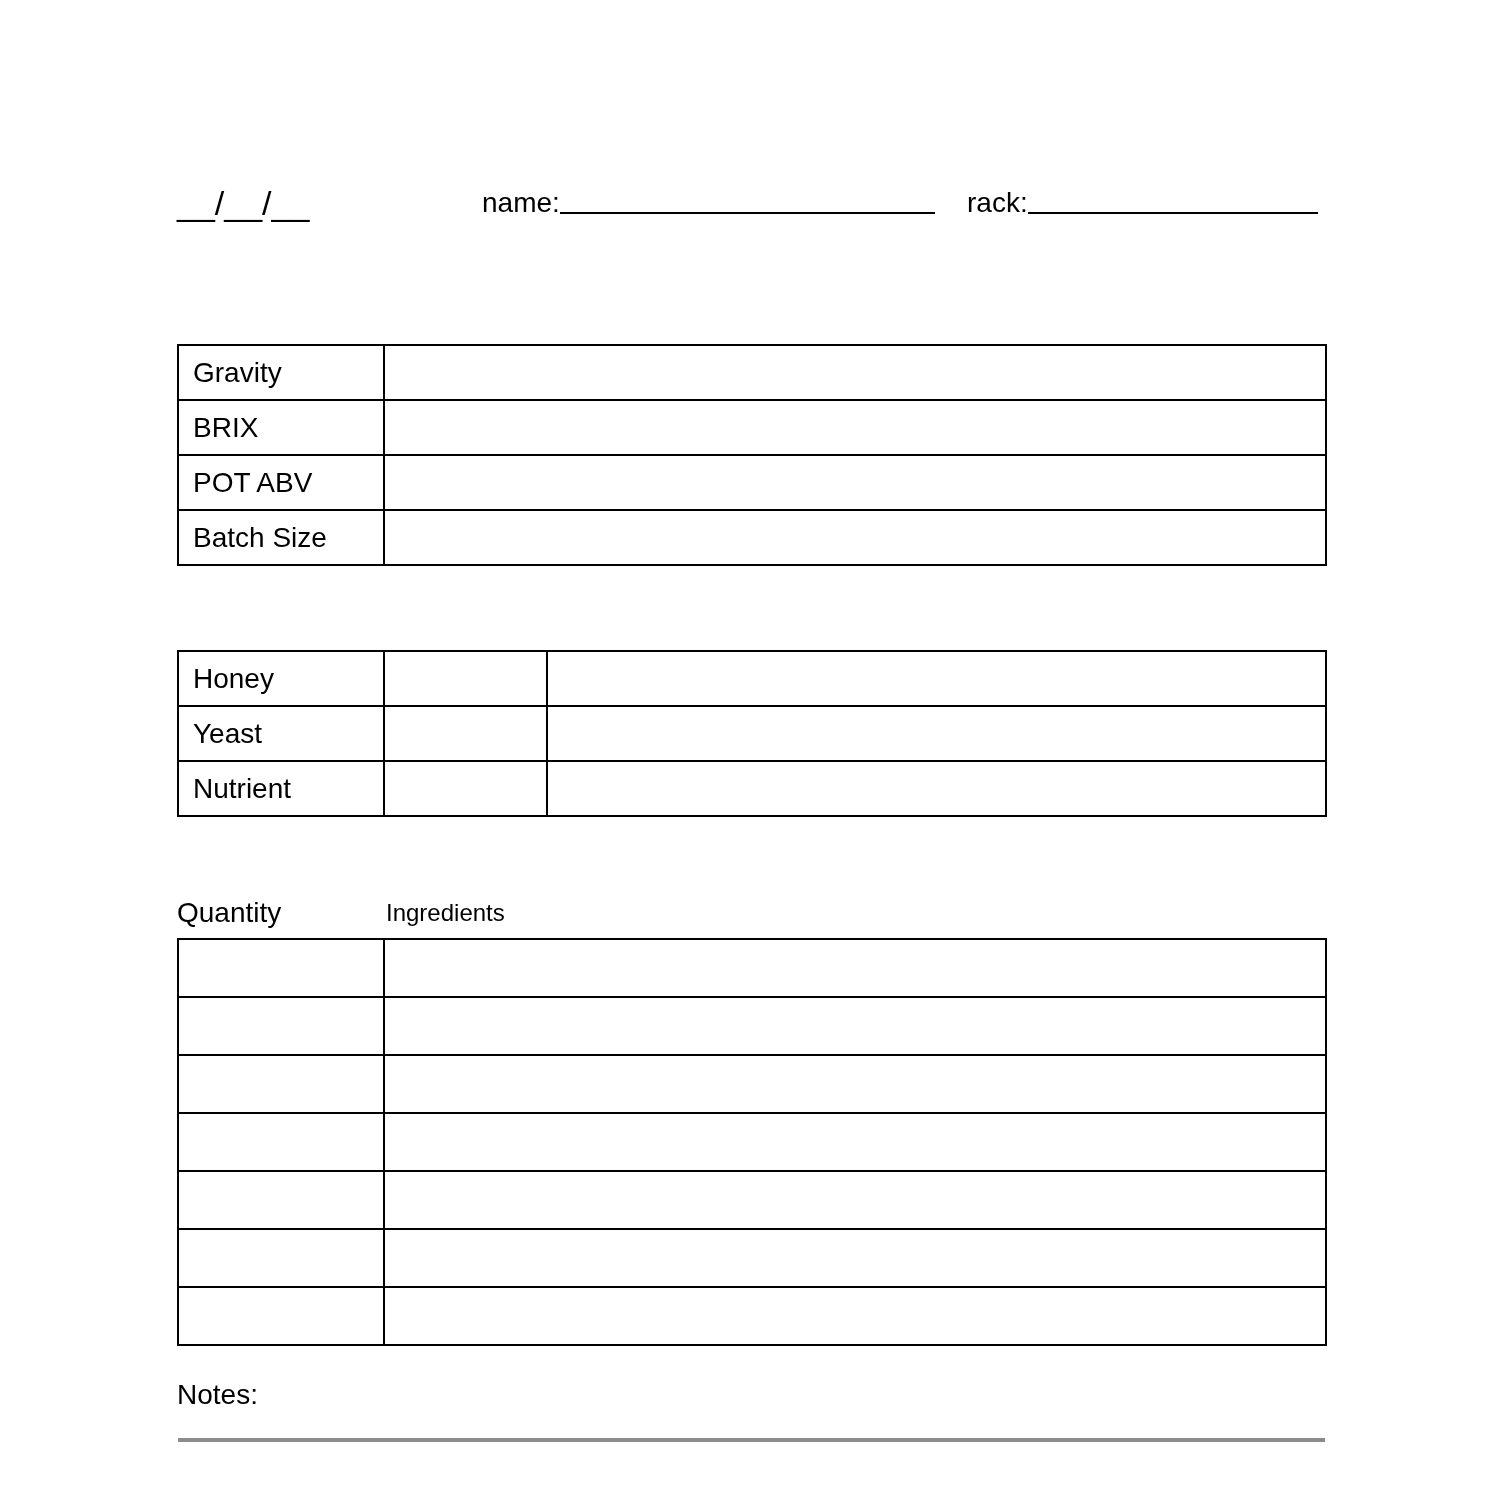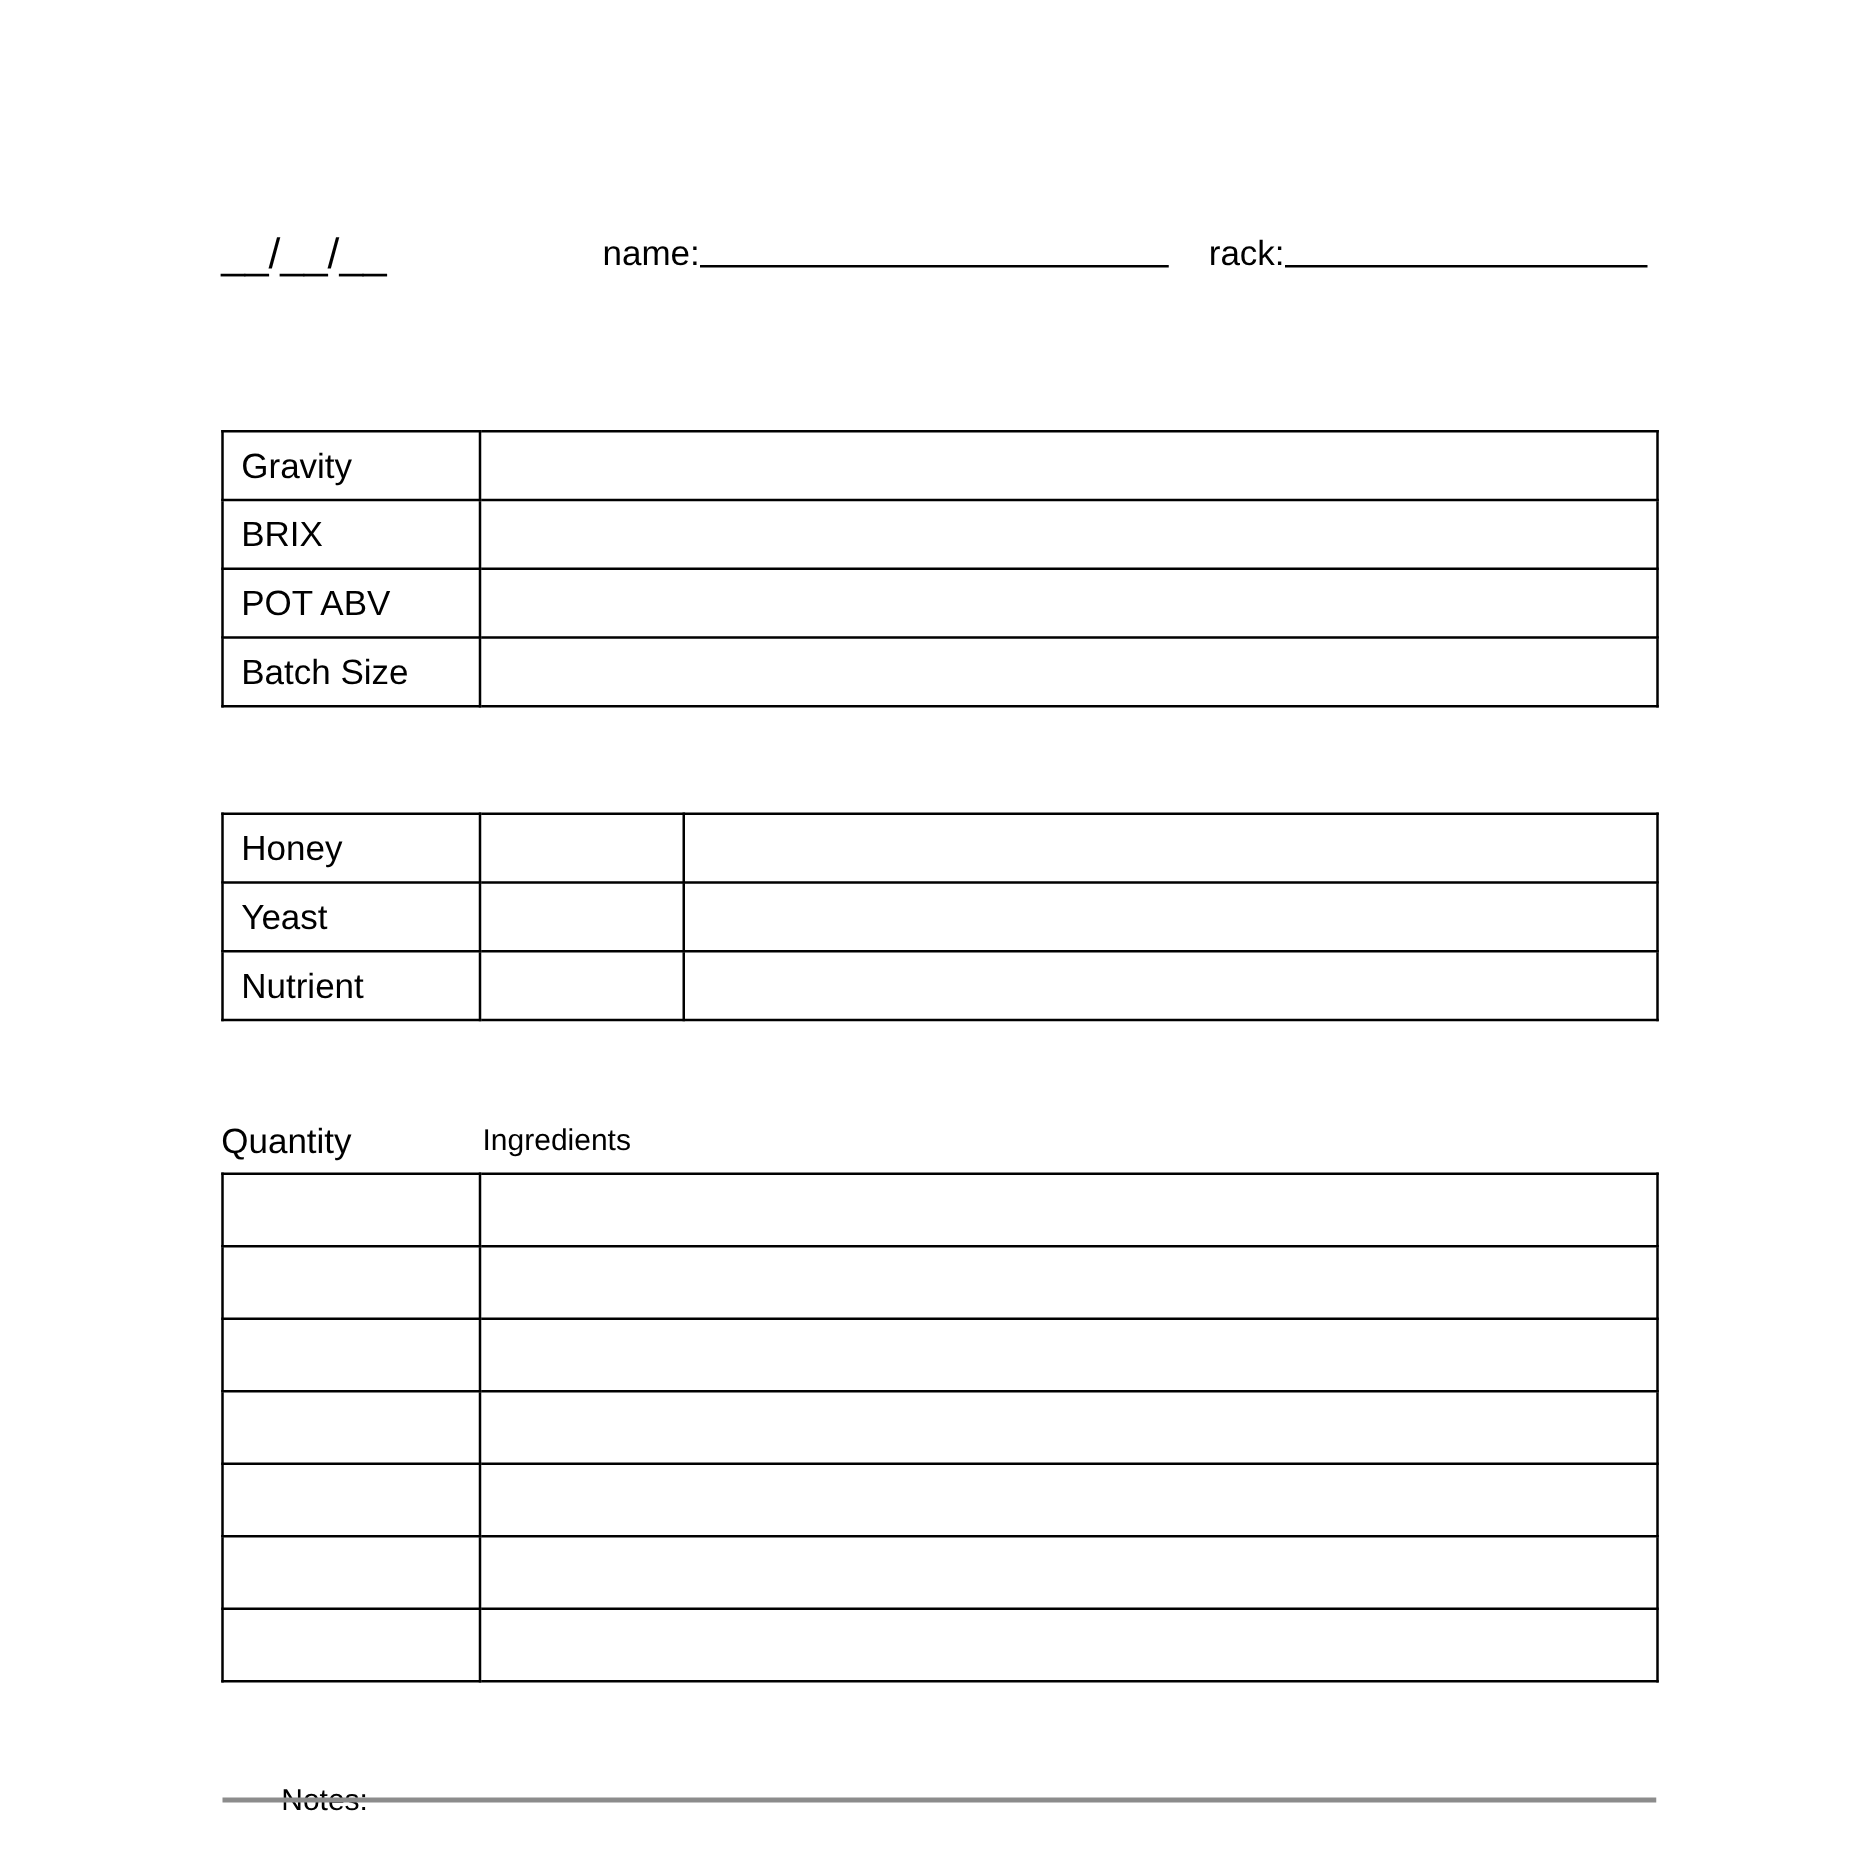--- a/index.html
+++ b/index.html
@@ -159,24 +159,23 @@
   #ingredients-table col.c-qty { width: 206px; }
   #ingredients-table col.c-ing { width: 942px; }
   #ingredients-table td {
     height: 58px;
   }
 
   
   .notes-label {
     position: absolute;
     left: 177px;
-    top: 1424px;
-    font-size: 24px;
-    line-height: 34px;
-    margin-left: 48px;
+    top: 1378px;
+    font-size: 28px;
+    line-height: 34px;
   }
   .notes-rule {
     position: absolute;
     left: 178px;
     top: 1438px;
     width: 1147px;
     height: 0;
     border-top: 4px solid #8c8c8c;
   }
 </style>

